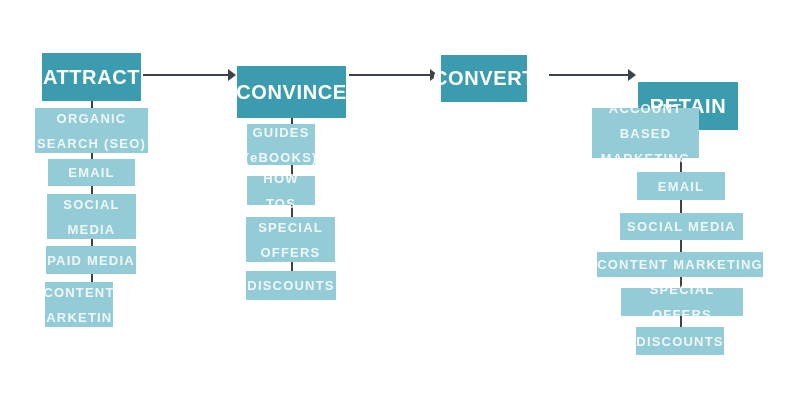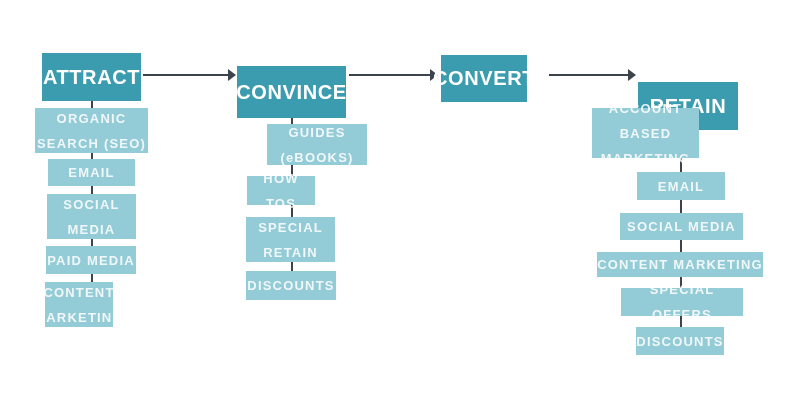--- a/index.html
+++ b/index.html
@@ -35,21 +35,21 @@
   }
   
   .p-s1{left:42px;top:53px;width:99px;height:48px;}
   .p-c1i0{left:35px;top:108px;width:113px;height:45px;}
   .p-c1i1{left:48px;top:159px;width:87px;height:27px;}
   .p-c1i2{left:47px;top:194px;width:89px;height:45px;}
   .p-c1i3{left:46px;top:246px;width:90px;height:28px;}
   .p-c1i4{left:45px;top:282px;width:68px;height:45px;}
   
   .p-s2{left:237px;top:66px;width:109px;height:52px;}
-  .p-c2i0{left:247px;top:124px;width:100px;height:41px;margin-left:20px;}
+  .p-c2i0{left:247px;top:124px;width:68px;height:41px;}
   .p-c2i1{left:247px;top:176px;width:68px;height:29px;}
   .p-c2i2{left:246px;top:217px;width:89px;height:45px;}
   .p-c2i3{left:246px;top:271px;width:90px;height:29px;}
   
   .p-s3{left:441px;top:55px;width:86px;height:47px;text-align:center;}
   
   .p-s4{left:638px;top:54px;width:100px;height:48px;margin-top:28px;}
   .p-c4i0{left:592px;top:108px;width:107px;height:50px;}
   .p-c4i1{left:637px;top:172px;width:88px;height:28px;}
   .p-c4i2{left:620px;top:213px;width:123px;height:27px;}
@@ -87,21 +87,21 @@
 MEDIA</div>
   <div class="item p-c1i3">PAID MEDIA</div>
   <div class="item p-c1i4">CONTENT
 MARKETING</div>
 
   <div class="stage p-s2">CONVINCE</div>
   <div class="item p-c2i0">GUIDES
 (eBOOKS)</div>
   <div class="item p-c2i1">HOW TOS</div>
   <div class="item p-c2i2">SPECIAL
-RETAIN</div>
+OFFERS</div>
   <div class="item p-c2i3">DISCOUNTS</div>
 
   <div class="stage p-s3">CONVERT</div>
 
   <div class="stage p-s4">RETAIN</div>
   <div class="item p-c4i0">ACCOUNT BASED
 MARKETING</div>
   <div class="item p-c4i1">EMAIL</div>
   <div class="item p-c4i2">SOCIAL MEDIA</div>
   <div class="item p-c4i3">CONTENT MARKETING</div>

